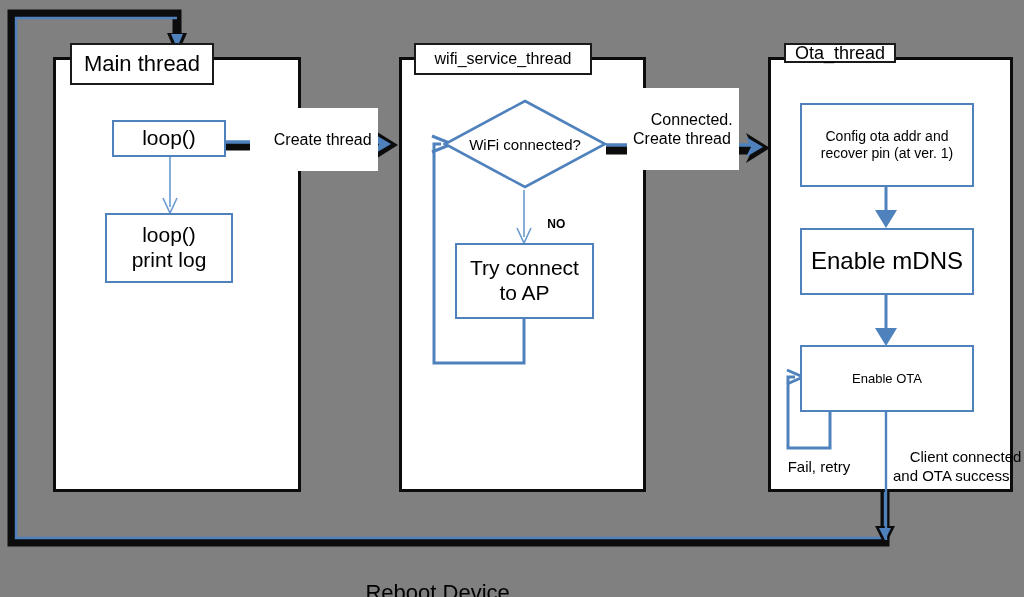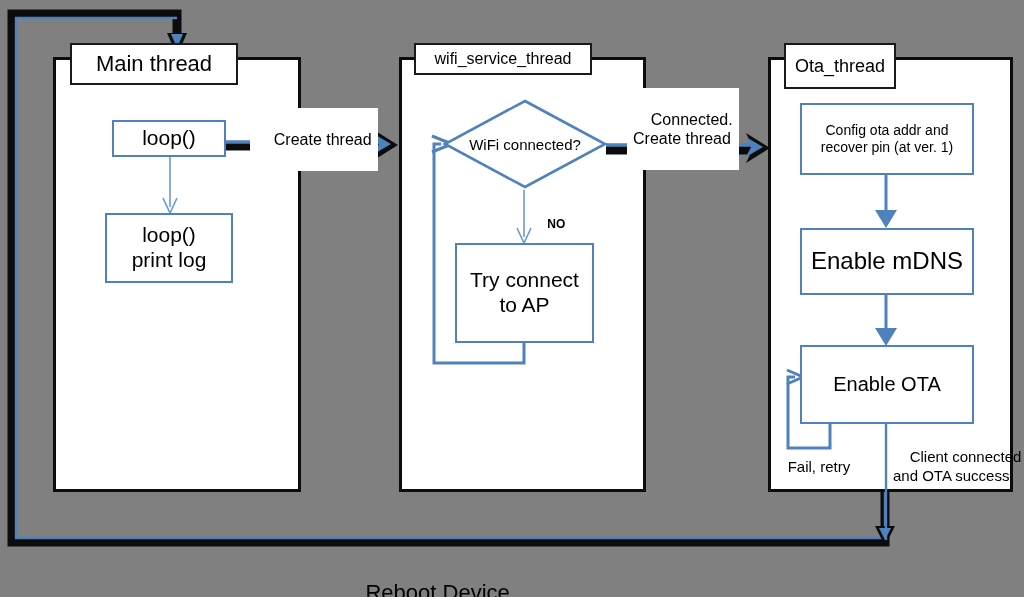--- a/index.html
+++ b/index.html
@@ -115,29 +115,29 @@
       <path d="M 885 540 L 879 528 L 891 528 Z" fill="#4f81bd"></path>
     </g>
   </svg>
 
   <div class="panel" style="left:53px; top:57px; width:248px; height:435px;"></div>
 
   <div class="panel" style="left:399px; top:57px; width:247px; height:435px;"></div>
 
   <div class="panel" style="left:768px; top:57px; width:245px; height:435px;"></div>
 
-  <div class="panel-title" style="left:70px; top:43px; width:168px; height:42px; font-size:22px;">
+  <div class="panel-title" style="left:70px; top:43px; width:144px; height:42px; font-size:22px;">
     <span>Main thread</span>
   </div>
 
   <div class="panel-title" style="left:414px; top:43px; width:178px; height:32px; font-size:16px;">
     <span>wifi_service_thread</span>
   </div>
 
-  <div class="panel-title" style="left:784px; top:43px; width:112px; height:46px; font-size:18px;">
+  <div class="panel-title" style="left:784px; top:43px; width:112px; height:20px; font-size:18px;">
     <span>Ota_thread</span>
   </div>
 
   <svg class="layer" viewBox="0 0 1024 597" style="z-index:4;">
 
     <g>
       <line x1="170" y1="157" x2="170" y2="207" stroke="#6a9ad0" stroke-width="1.6"></line>
       <path d="M163,198 L170,213 L177,198" fill="none" stroke="#6a9ad0" stroke-width="1.6"></path>
     </g>
 
@@ -194,35 +194,35 @@
 print log</span>
   </div>
 
   <div class="diamond-wrap" style="left:442px; top:98px; width:166px; height:92px;">
     <svg width="166" height="92" viewBox="0 0 166 92">
       <polygon points="83,3 163,46 83,89 3,46" fill="#ffffff" stroke="#4f81bd" stroke-width="2.6"></polygon>
     </svg>
     <div class="diamond-label">WiFi connected?</div>
   </div>
 
-  <div class="node" style="left:455px; top:243px; width:139px; height:100px; font-size:21px;">
+  <div class="node" style="left:455px; top:243px; width:139px; height:76px; font-size:21px;">
     <span style="white-space:pre-line;">Try connect
 to AP</span>
   </div>
 
-  <div class="node" style="left:800px; top:103px; width:174px; height:72px; font-size:14px;">
+  <div class="node" style="left:800px; top:103px; width:174px; height:84px; font-size:14px;">
     <span style="white-space:pre-line;">Config ota addr and
 recover pin (at ver. 1)</span>
   </div>
 
   <div class="node" style="left:800px; top:228px; width:174px; height:67px; font-size:24px;">
     <span>Enable mDNS</span>
   </div>
 
-  <div class="node" style="left:800px; top:345px; width:174px; height:79px; font-size:20px;">
+  <div class="node" style="left:800px; top:345px; width:174px; height:67px; font-size:13px;">
     <span>Enable OTA</span>
   </div>
 
   <div class="lbl boxed" style="left:250px; top:108px; font-size:16px;">
     <span>Create thread</span>
   </div>
 
   <div class="lbl boxed" style="left:627px; top:88px; font-size:16px;">
     <span style="white-space:pre-line;">Connected.
 Create thread</span>

